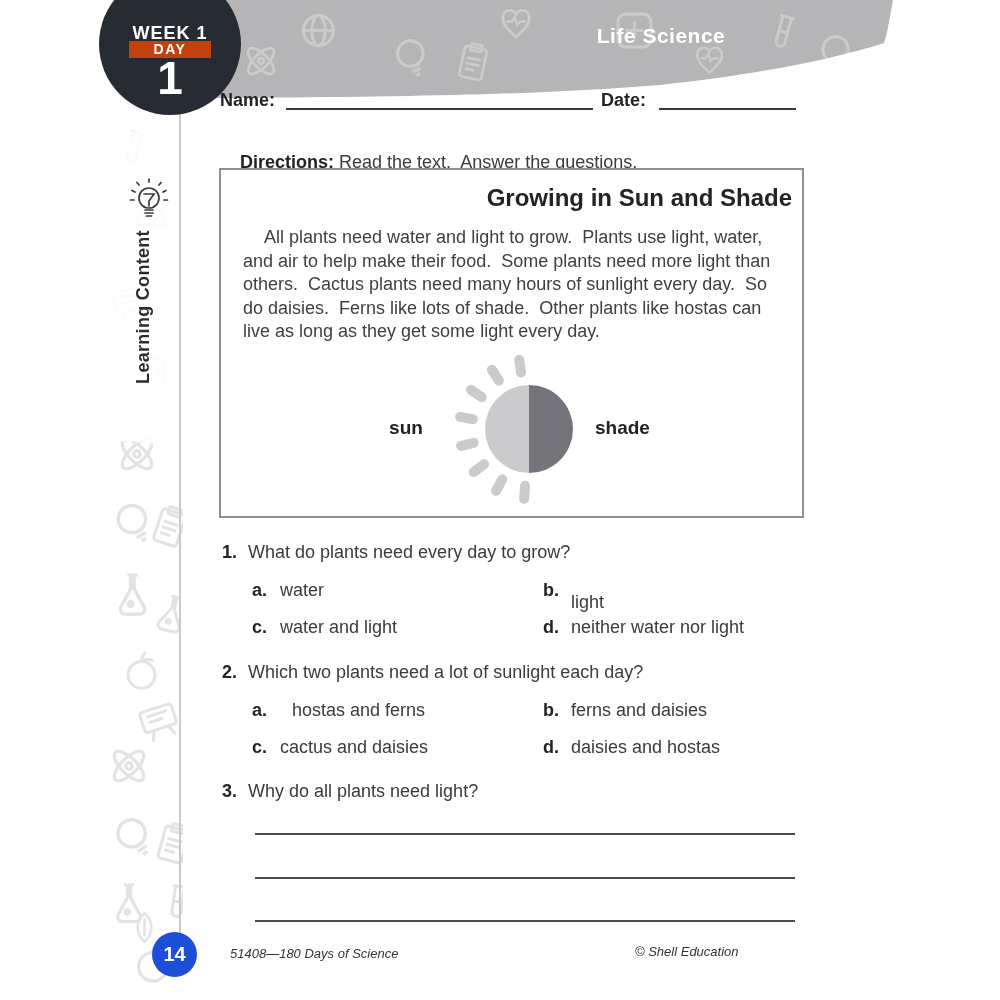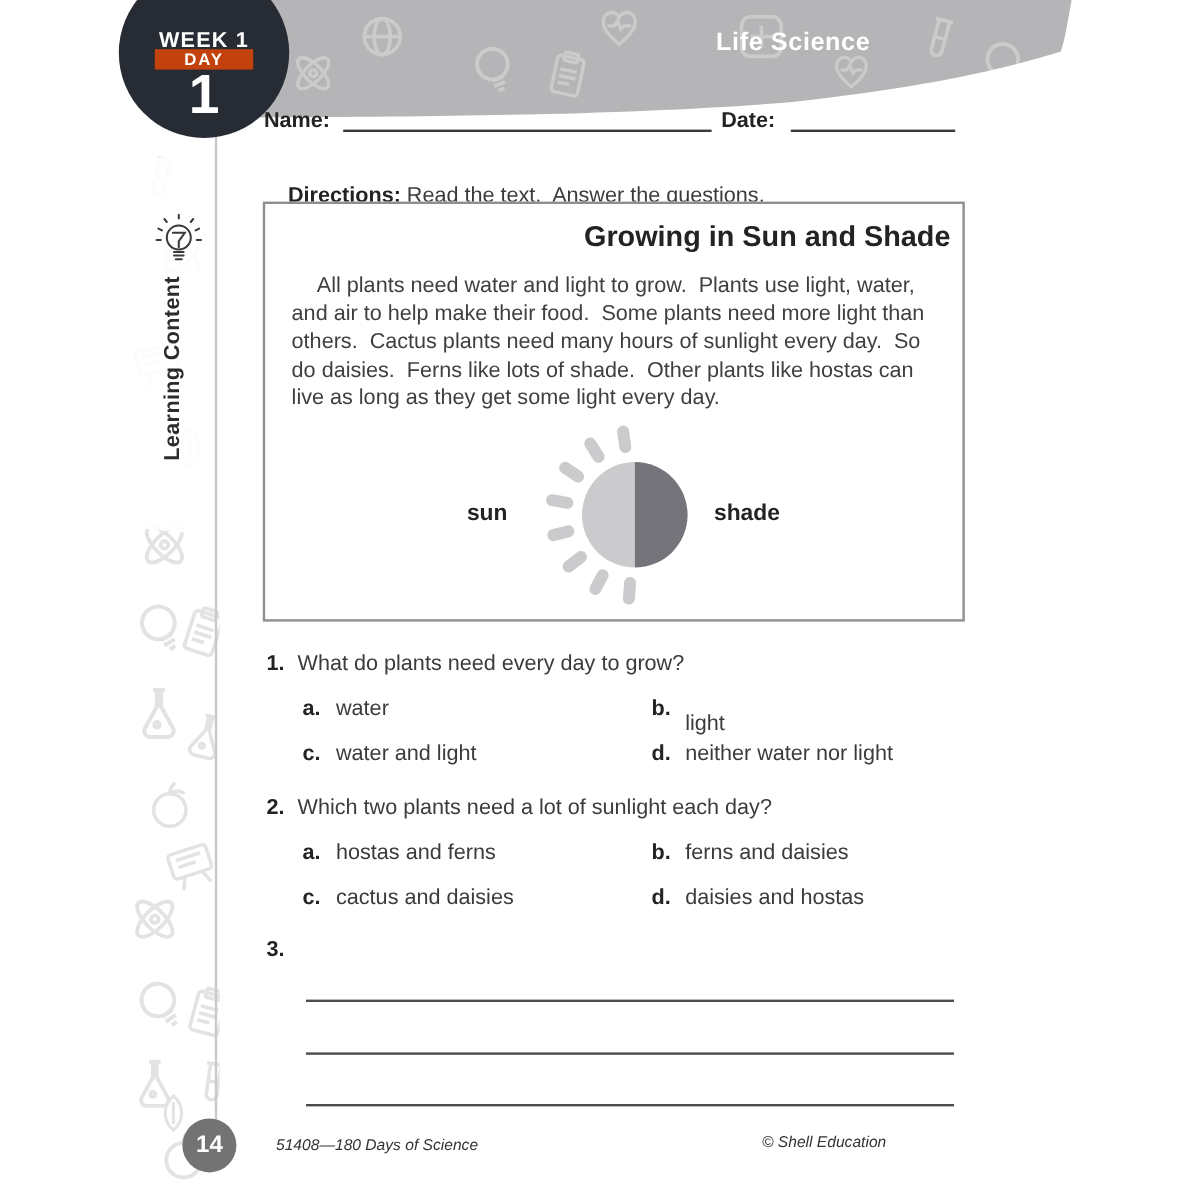--- a/index.html
+++ b/index.html
@@ -42,21 +42,21 @@
     border:2px solid #8d8f92;box-sizing:border-box;background:#fff;}
   .pbox h1{margin:14px 10px 0 10px;text-align:right;font-size:24px;color:#232225;}
   .pbox p{margin:14px 22px 0 22px;font-size:18px;line-height:23.5px;color:#3f3e40;
     text-indent:21px;white-space:pre-wrap;}
   .fig-label{position:absolute;font-size:19px;font-weight:bold;color:#232225;}
   
   .blank{position:absolute;border-bottom:2px solid #3a393b;height:0;}
   .ansline{position:absolute;left:255px;width:540px;border-top:2px solid #4c4b4d;height:0;}
   
   .pg-badge{position:absolute;left:152px;top:932px;width:45px;height:45px;border-radius:50%;
-    background:#737373;}
+    background:#1d4ed8;}
   .pg-badge span{display:block;width:100%;text-align:center;line-height:45px;color:#fff;
     font-weight:bold;font-size:20px;}
   .foot{font-size:13px;font-style:italic;color:#333236;}
   .ch-letter{font-weight:bold;color:#232225;}
 </style>
 </head>
 <body>
 
 <div class="page">
 
@@ -212,29 +212,30 @@
   <span class="abs t18 ch-letter" style="left:543px;top:580px;">b.</span>
   <span class="abs t18" style="left:571px;top:580px;margin-top:12px;">light</span>
   <span class="abs t18 ch-letter" style="left:252px;top:617px;">c.</span>
   <span class="abs t18" style="left:280px;top:617px;">water and light</span>
   <span class="abs t18 ch-letter" style="left:543px;top:617px;">d.</span>
   <span class="abs t18" style="left:571px;top:617px;">neither water nor light</span>
 
   <div class="abs t18 b" style="left:222px;top:662px;">2.</div>
   <div class="abs t18" style="left:248px;top:662px;">Which two plants need a lot of sunlight each day?</div>
   <span class="abs t18 ch-letter" style="left:252px;top:700px;">a.</span>
-  <span class="abs t18" style="left:280px;top:700px;">hostas and ferns</span>
+  <span class="abs t18" style="left:292px;top:700px;">hostas and ferns</span>
   <span class="abs t18 ch-letter" style="left:543px;top:700px;">b.</span>
   <span class="abs t18" style="left:571px;top:700px;">ferns and daisies</span>
   <span class="abs t18 ch-letter" style="left:252px;top:737px;">c.</span>
   <span class="abs t18" style="left:280px;top:737px;">cactus and daisies</span>
   <span class="abs t18 ch-letter" style="left:543px;top:737px;">d.</span>
   <span class="abs t18" style="left:571px;top:737px;">daisies and hostas</span>
 
   <div class="abs t18 b" style="left:222px;top:781px;">3.</div>
+  <div class="abs t18" style="left:248px;top:781px;">Why do all plants need light?</div>
   <div class="ansline" style="top:833px;"></div>
   <div class="ansline" style="top:877px;"></div>
   <div class="ansline" style="top:920px;"></div>
 
   <div class="pg-badge">
     <span>14</span>
   </div>
   <div class="abs foot" style="left:230px;top:946px;">51408—180 Days of Science</div>
   <div class="abs foot" style="left:635px;top:944px;width:198px;text-align:left;">© Shell Education</div>
 

